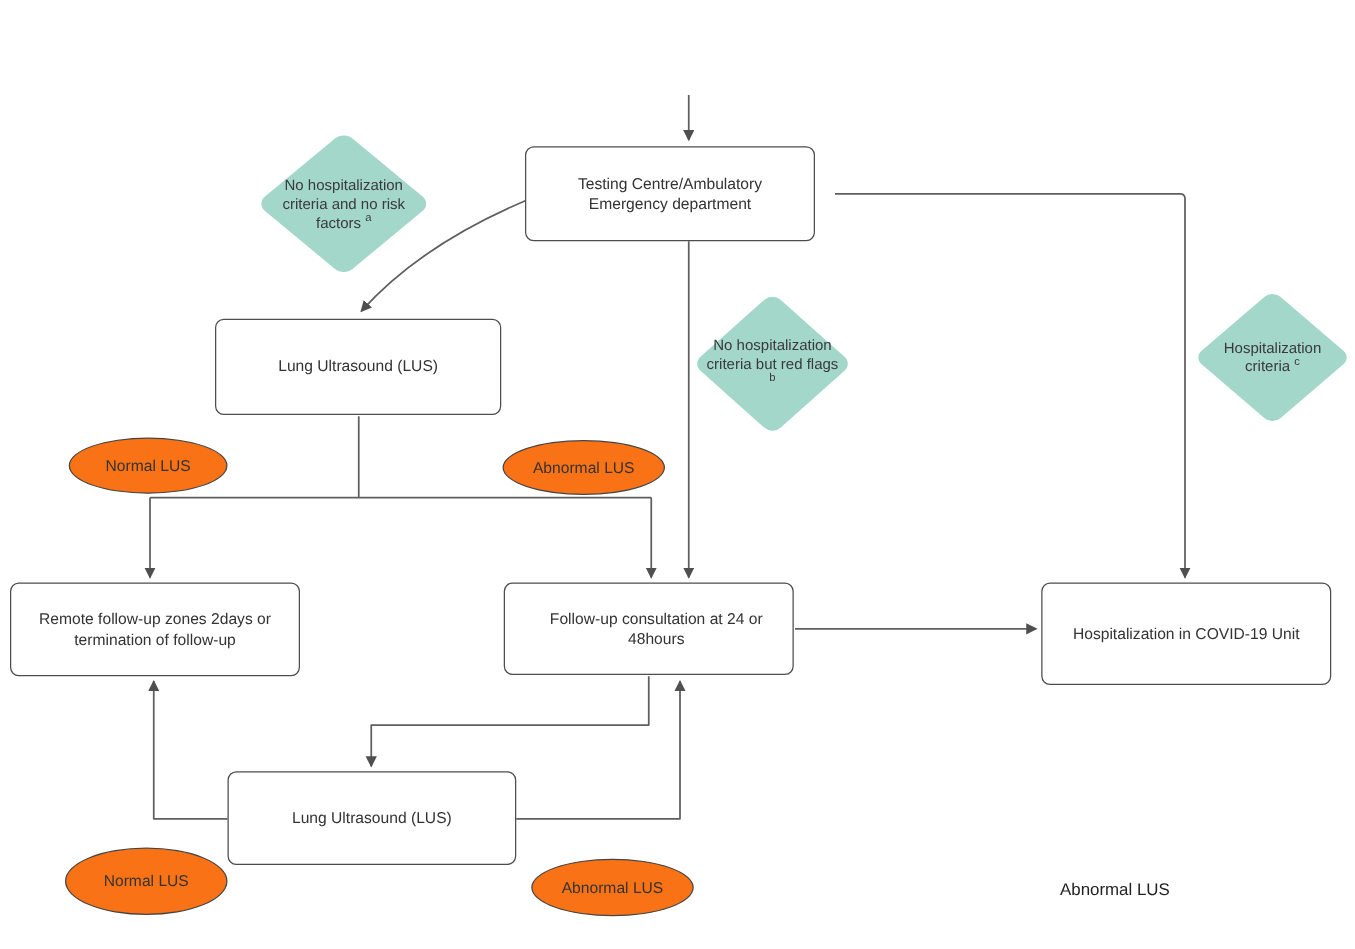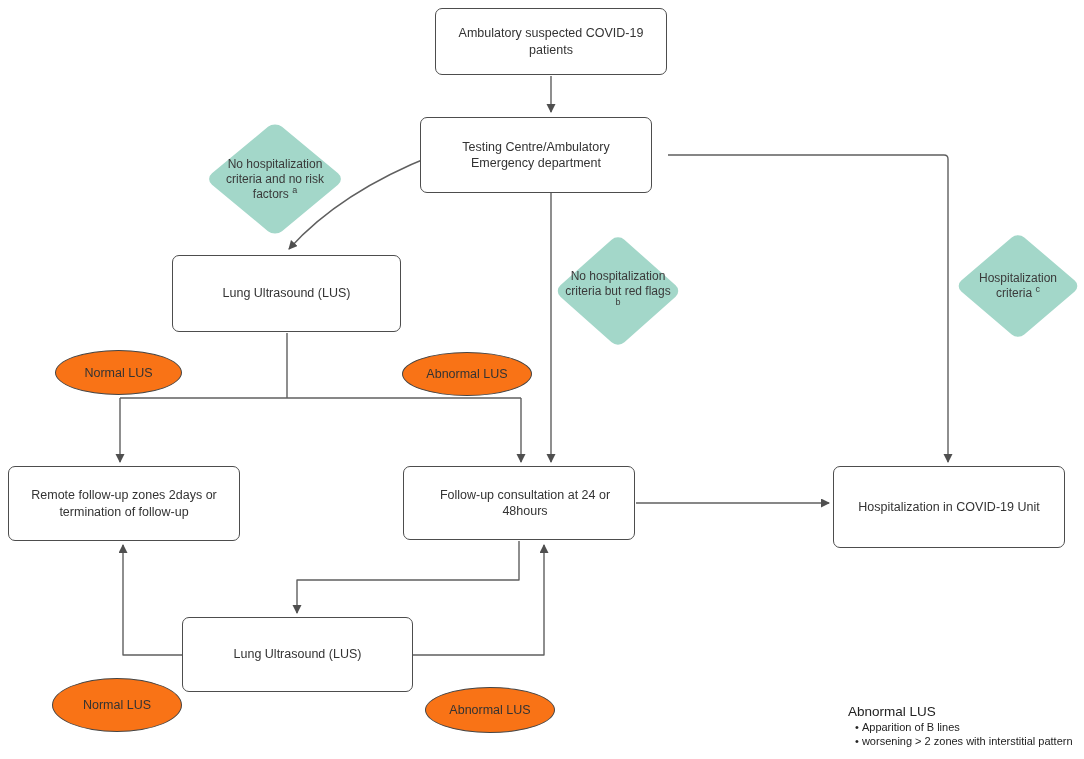--- a/index.html
+++ b/index.html
@@ -70,23 +70,20 @@
 
     <path class="wire" d="M636 503 L829 503" marker-end="url(#arr)"></path>
 
     <path class="wire" d="M519 541 L519 580 L297 580 L297 613" marker-end="url(#arr)"></path>
 
     <path class="wire" d="M182 655 L123 655 L123 545" marker-end="url(#arr)"></path>
 
     <path class="wire" d="M413 655 L544 655 L544 545" marker-end="url(#arr)"></path>
   </svg>
 
-  <div class="node" style="left:435px;top:8px;width:232px;height:67px;">
-    <span>Ambulatory suspected COVID-19 patients</span>
-  </div>
 
   <div class="node" style="left:420px;top:117px;width:232px;height:76px;">
     <span>Testing Centre/Ambulatory Emergency department</span>
   </div>
 
   <div class="node" style="left:172px;top:255px;width:229px;height:77px;">
     <span>Lung Ultrasound (LUS)</span>
   </div>
 
   <div class="node" style="left:8px;top:466px;width:232px;height:75px;">
@@ -98,21 +95,21 @@
   </div>
 
   <div class="node" style="left:833px;top:466px;width:232px;height:82px;">
     <span>Hospitalization in COVID-19 Unit</span>
   </div>
 
   <div class="node" style="left:182px;top:617px;width:231px;height:75px;">
     <span>Lung Ultrasound (LUS)</span>
   </div>
 
-  <div class="diamond" style="left:205px;top:121px;width:140px;height:116px;align-items:center;--sx:0.99;--sy:0.82;">
+  <div class="diamond" style="left:205px;top:105px;width:140px;height:116px;align-items:center;--sx:0.99;--sy:0.82;">
     <span class="dtext" style="max-width:126px;"><span>No hospitalization criteria and no risk factors</span> <sup>a</sup><span></span></span>
   </div>
 
   <div class="diamond" style="left:955px;top:232px;width:126px;height:108px;--sx:0.891;--sy:0.764;">
     <span class="dtext" style="max-width:104px;"><span>Hospitalization criteria</span> <sup>c</sup><span></span></span>
   </div>
 
   <div class="diamond" style="left:554px;top:234px;width:128px;height:114px;--sx:0.905;--sy:0.806;">
     <span class="dtext" style="max-width:106px;"><span>No hospitalization criteria but red flags</span> <sup>b</sup><span></span></span>
   </div>
@@ -129,19 +126,15 @@
   <div class="ellipse" style="left:52px;top:678px;width:130px;height:54px;">
     <span>Normal LUS</span>
   </div>
 
   <div class="ellipse" style="left:425px;top:687px;width:130px;height:46px;">
     <span>Abnormal LUS</span>
   </div>
 
   <div class="legend">
     <p class="legend-title">Abnormal LUS</p>
-    <ul>
-      <li>Apparition of B lines</li>
-      <li>worsening &gt; 2 zones with interstitial pattern</li>
-    </ul>
   </div>
 
 </div>
 
 </body></html>

